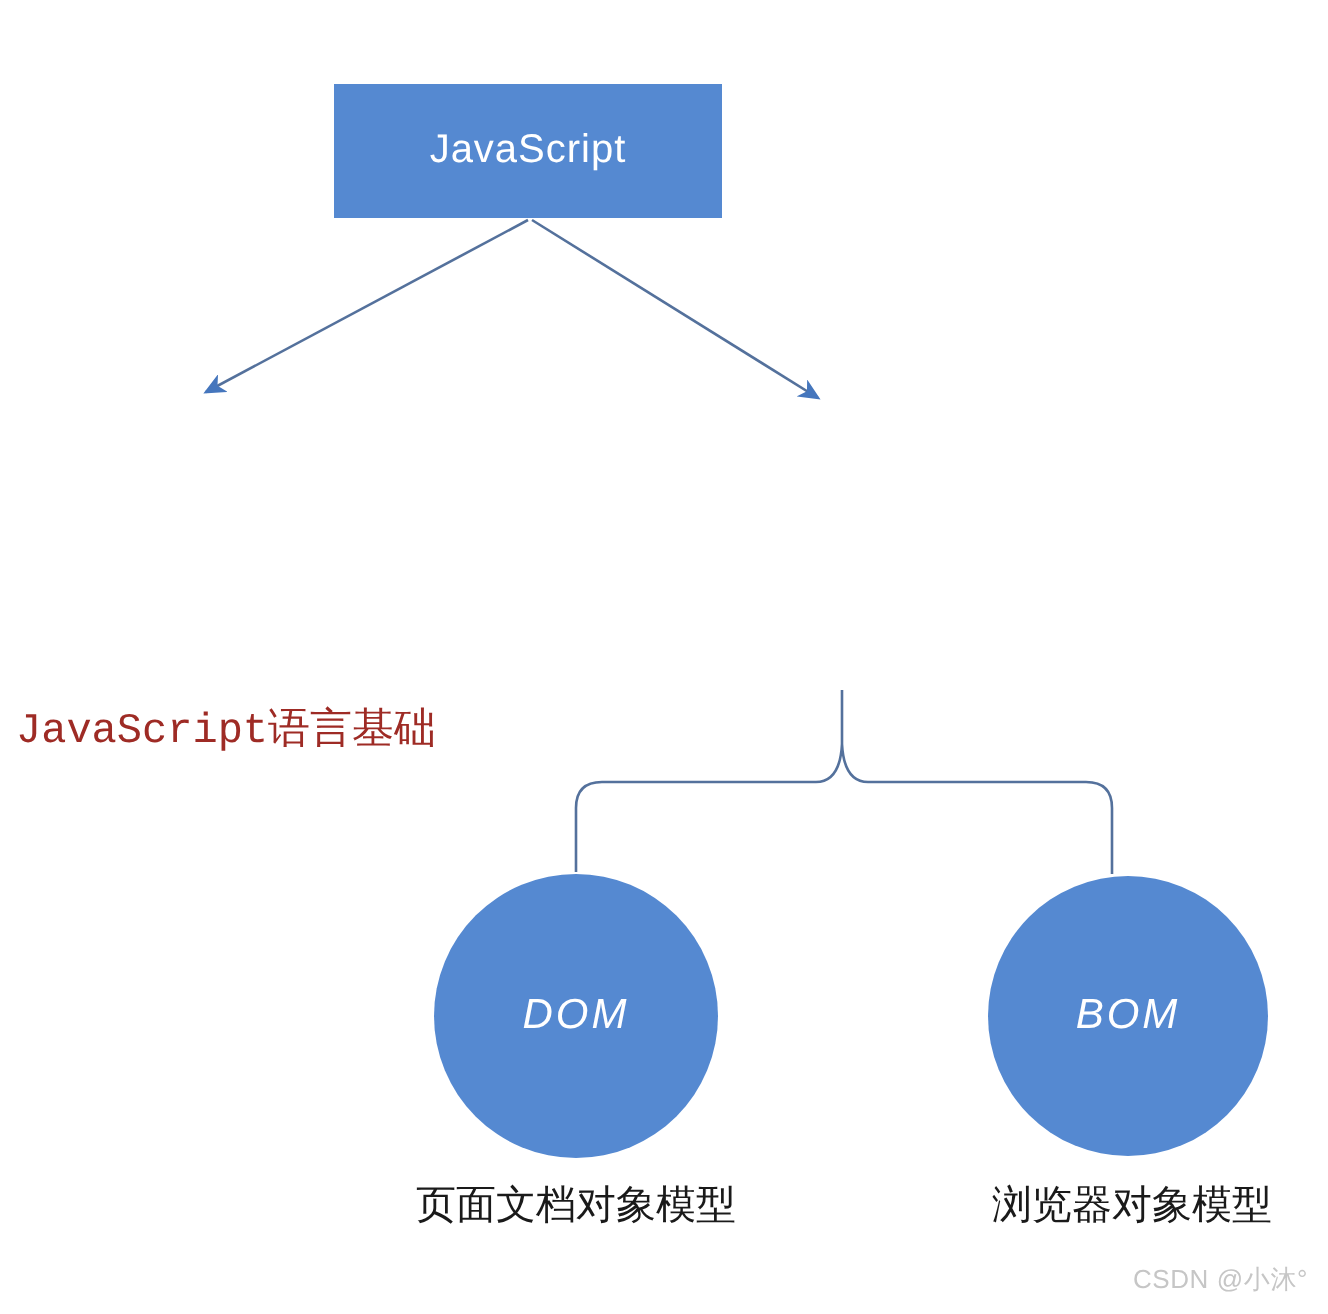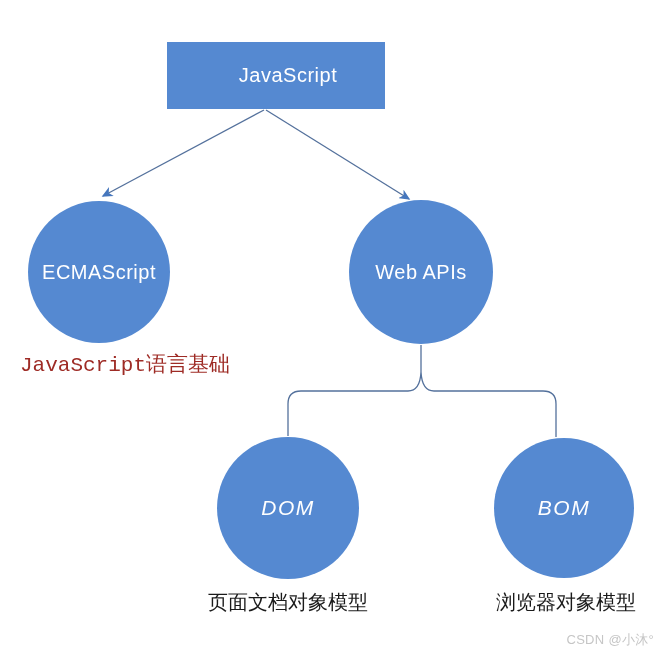--- a/index.html
+++ b/index.html
@@ -36,21 +36,20 @@
     align-items: center;
     justify-content: center;
     background: var(--node-fill, #5589d1);
     color: var(--node-text, #ffffff);
     letter-spacing: 0.5px;
   }
   .node-rect {
     left: 167px; top: 42px;
     width: 194px; height: 67px;
     font-size: 20px;
-    padding-left: 24px;
   }
   .node-circle {
     border-radius: 50%;
   }
   .node-ecmascript {
     left: 28px; top: 201px;
     width: 142px; height: 142px;
     font-size: 20px;
   }
   .node-webapis {
@@ -73,21 +72,20 @@
     font-style: italic;
   }
   .caption-red {
     position: absolute;
     left: 8px; top: 350px;
     width: 210px;
     font-family: "Liberation Mono", "DejaVu Sans Mono", monospace;
     font-size: 21px;
     color: var(--caption-red, #9e2b25);
     white-space: nowrap;
-    margin-left: 12px;
   }
   .caption-black {
     position: absolute;
     top: 589px;
     font-size: 20px;
     color: var(--caption-black, #1a1a1a);
     text-align: center;
     white-space: nowrap;
   }
   .caption-dom {
@@ -124,27 +122,21 @@
     <line class="connector" x1="266" y1="110" x2="409" y2="199" marker-end="url(#arrow)"></line>
 
     <path class="connector" d="M288,436 L288,404 Q288,391 301,391 L408,391 Q420,391 421,372 L421,345
              M421,345 L421,372 Q422,391 434,391 L543,391 Q556,391 556,404 L556,437"></path>
   </svg>
 
   <div class="node node-rect">
     <span>JavaScript</span>
   </div>
 
-  <div class="node node-circle node-ecmascript">
-    <span>ECMAScript</span>
-  </div>
 
-  <div class="node node-circle node-webapis">
-    <span>Web APIs</span>
-  </div>
 
   <div class="node node-circle node-dom">
     <span>DOM</span>
   </div>
 
   <div class="node node-circle node-bom">
     <span>BOM</span>
   </div>
 
   <div class="caption-red">JavaScript语言基础</div>

